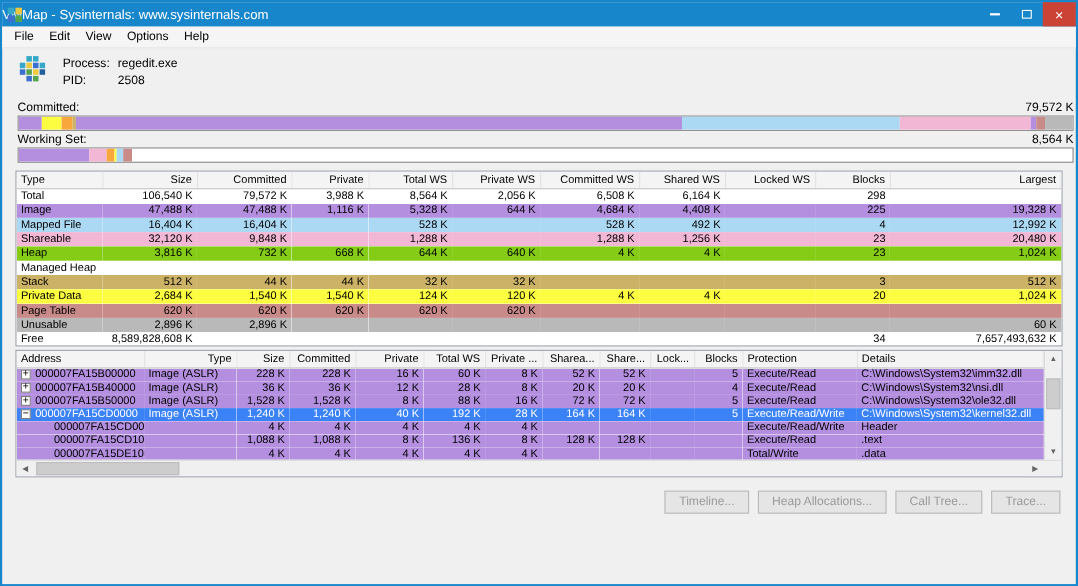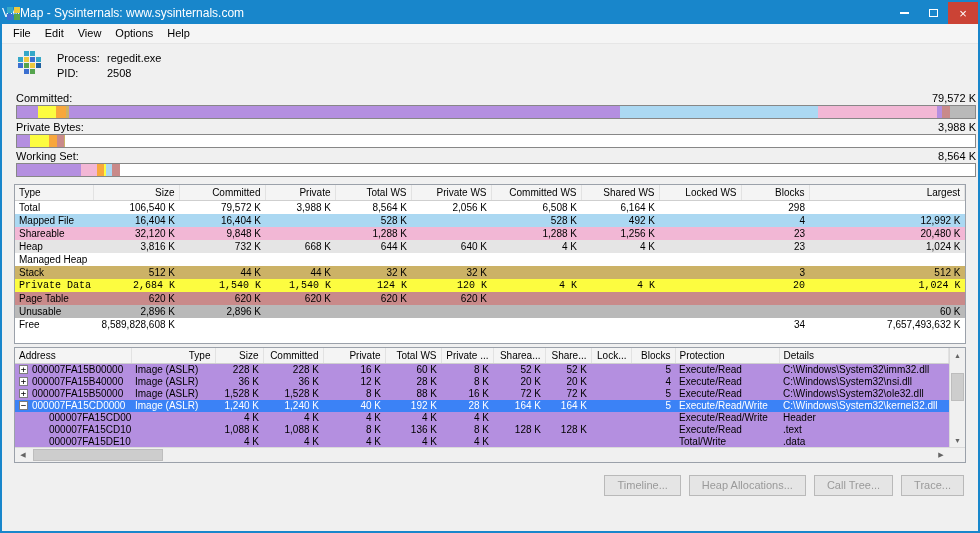--- a/index.html
+++ b/index.html
@@ -144,33 +144,20 @@
           <div class="seg" style="width: 2.2%; background: rgb(180, 143, 224);"></div>
           <div class="seg" style="width: 1.9%; background: rgb(252, 252, 64);"></div>
           <div class="seg" style="width: 1%; background: rgb(248, 167, 60);"></div>
           <div class="seg" style="width: 0.3%; background: rgb(204, 178, 102);"></div>
           <div class="seg" style="width: 57.6%; background: rgb(180, 143, 224);"></div>
           <div class="seg" style="width: 20.6%; background: rgb(171, 216, 242);"></div>
           <div class="seg" style="width: 12.4%; background: rgb(242, 183, 213);"></div>
           <div class="seg" style="width: 0.6%; background: rgb(180, 143, 224);"></div>
           <div class="seg" style="width: 0.8%; background: rgb(201, 138, 138);"></div>
           <div class="seg" style="width: 2.6%; background: rgb(185, 185, 185);"></div>
-        </div>
-      </div>
-      <div class="bar-section">
-        <div class="bar-head">
-          <span class="bar-label">Private Bytes:</span>
-          <span class="bar-value">3,988 K</span>
-        </div>
-        <div class="bar-track">
-          <div class="seg" style="width: 1.4%; background: rgb(180, 143, 224);"></div>
-          <div class="seg" style="width: 1.9%; background: rgb(252, 252, 64);"></div>
-          <div class="seg" style="width: 0.85%; background: rgb(248, 167, 60);"></div>
-          <div class="seg" style="width: 0.78%; background: rgb(201, 138, 138);"></div>
-          <div class="seg" style="width: 0.07%; background: rgb(204, 178, 102);"></div>
         </div>
       </div>
       <div class="bar-section">
         <div class="bar-head">
           <span class="bar-label">Working Set:</span>
           <span class="bar-value">8,564 K</span>
         </div>
         <div class="bar-track">
           <div class="seg" style="width: 6.7%; background: rgb(180, 143, 224);"></div>
           <div class="seg" style="width: 1.62%; background: rgb(242, 183, 213);"></div>
@@ -219,20 +206,33 @@
             <td class="">79,572 K</td>
             <td class="">3,988 K</td>
             <td class="">8,564 K</td>
             <td class="">2,056 K</td>
             <td class="">6,508 K</td>
             <td class="">6,164 K</td>
             <td class=""></td>
             <td class="">298</td>
             <td class=""></td>
           </tr>
+          <tr style="background: rgb(180, 143, 224);">
+            <td class="left">Image</td>
+            <td class="">47,488 K</td>
+            <td class="">47,488 K</td>
+            <td class="">1,116 K</td>
+            <td class="">5,328 K</td>
+            <td class="">644 K</td>
+            <td class="">4,684 K</td>
+            <td class="">4,408 K</td>
+            <td class=""></td>
+            <td class="">225</td>
+            <td class="">19,328 K</td>
+          </tr>
           <tr style="background: rgb(171, 216, 242);">
             <td class="left">Mapped File</td>
             <td class="">16,404 K</td>
             <td class="">16,404 K</td>
             <td class=""></td>
             <td class="">528 K</td>
             <td class=""></td>
             <td class="">528 K</td>
             <td class="">492 K</td>
             <td class=""></td>
@@ -245,21 +245,21 @@
             <td class="">9,848 K</td>
             <td class=""></td>
             <td class="">1,288 K</td>
             <td class=""></td>
             <td class="">1,288 K</td>
             <td class="">1,256 K</td>
             <td class=""></td>
             <td class="">23</td>
             <td class="">20,480 K</td>
           </tr>
-          <tr style="background: #e5e5e5;">
+          <tr style="background: #84cc16;">
             <td class="left">Heap</td>
             <td class="">3,816 K</td>
             <td class="">732 K</td>
             <td class="">668 K</td>
             <td class="">644 K</td>
             <td class="">640 K</td>
             <td class="">4 K</td>
             <td class="">4 K</td>
             <td class=""></td>
             <td class="">23</td>
@@ -284,21 +284,21 @@
             <td class="">44 K</td>
             <td class="">44 K</td>
             <td class="">32 K</td>
             <td class="">32 K</td>
             <td class=""></td>
             <td class=""></td>
             <td class=""></td>
             <td class="">3</td>
             <td class="">512 K</td>
           </tr>
-          <tr style="background: rgb(252, 252, 64); font-family: Liberation Mono, monospace;">
+          <tr style="background: rgb(252, 252, 64);">
             <td class="left">Private Data</td>
             <td class="">2,684 K</td>
             <td class="">1,540 K</td>
             <td class="">1,540 K</td>
             <td class="">124 K</td>
             <td class="">120 K</td>
             <td class="">4 K</td>
             <td class="">4 K</td>
             <td class=""></td>
             <td class="">20</td>

